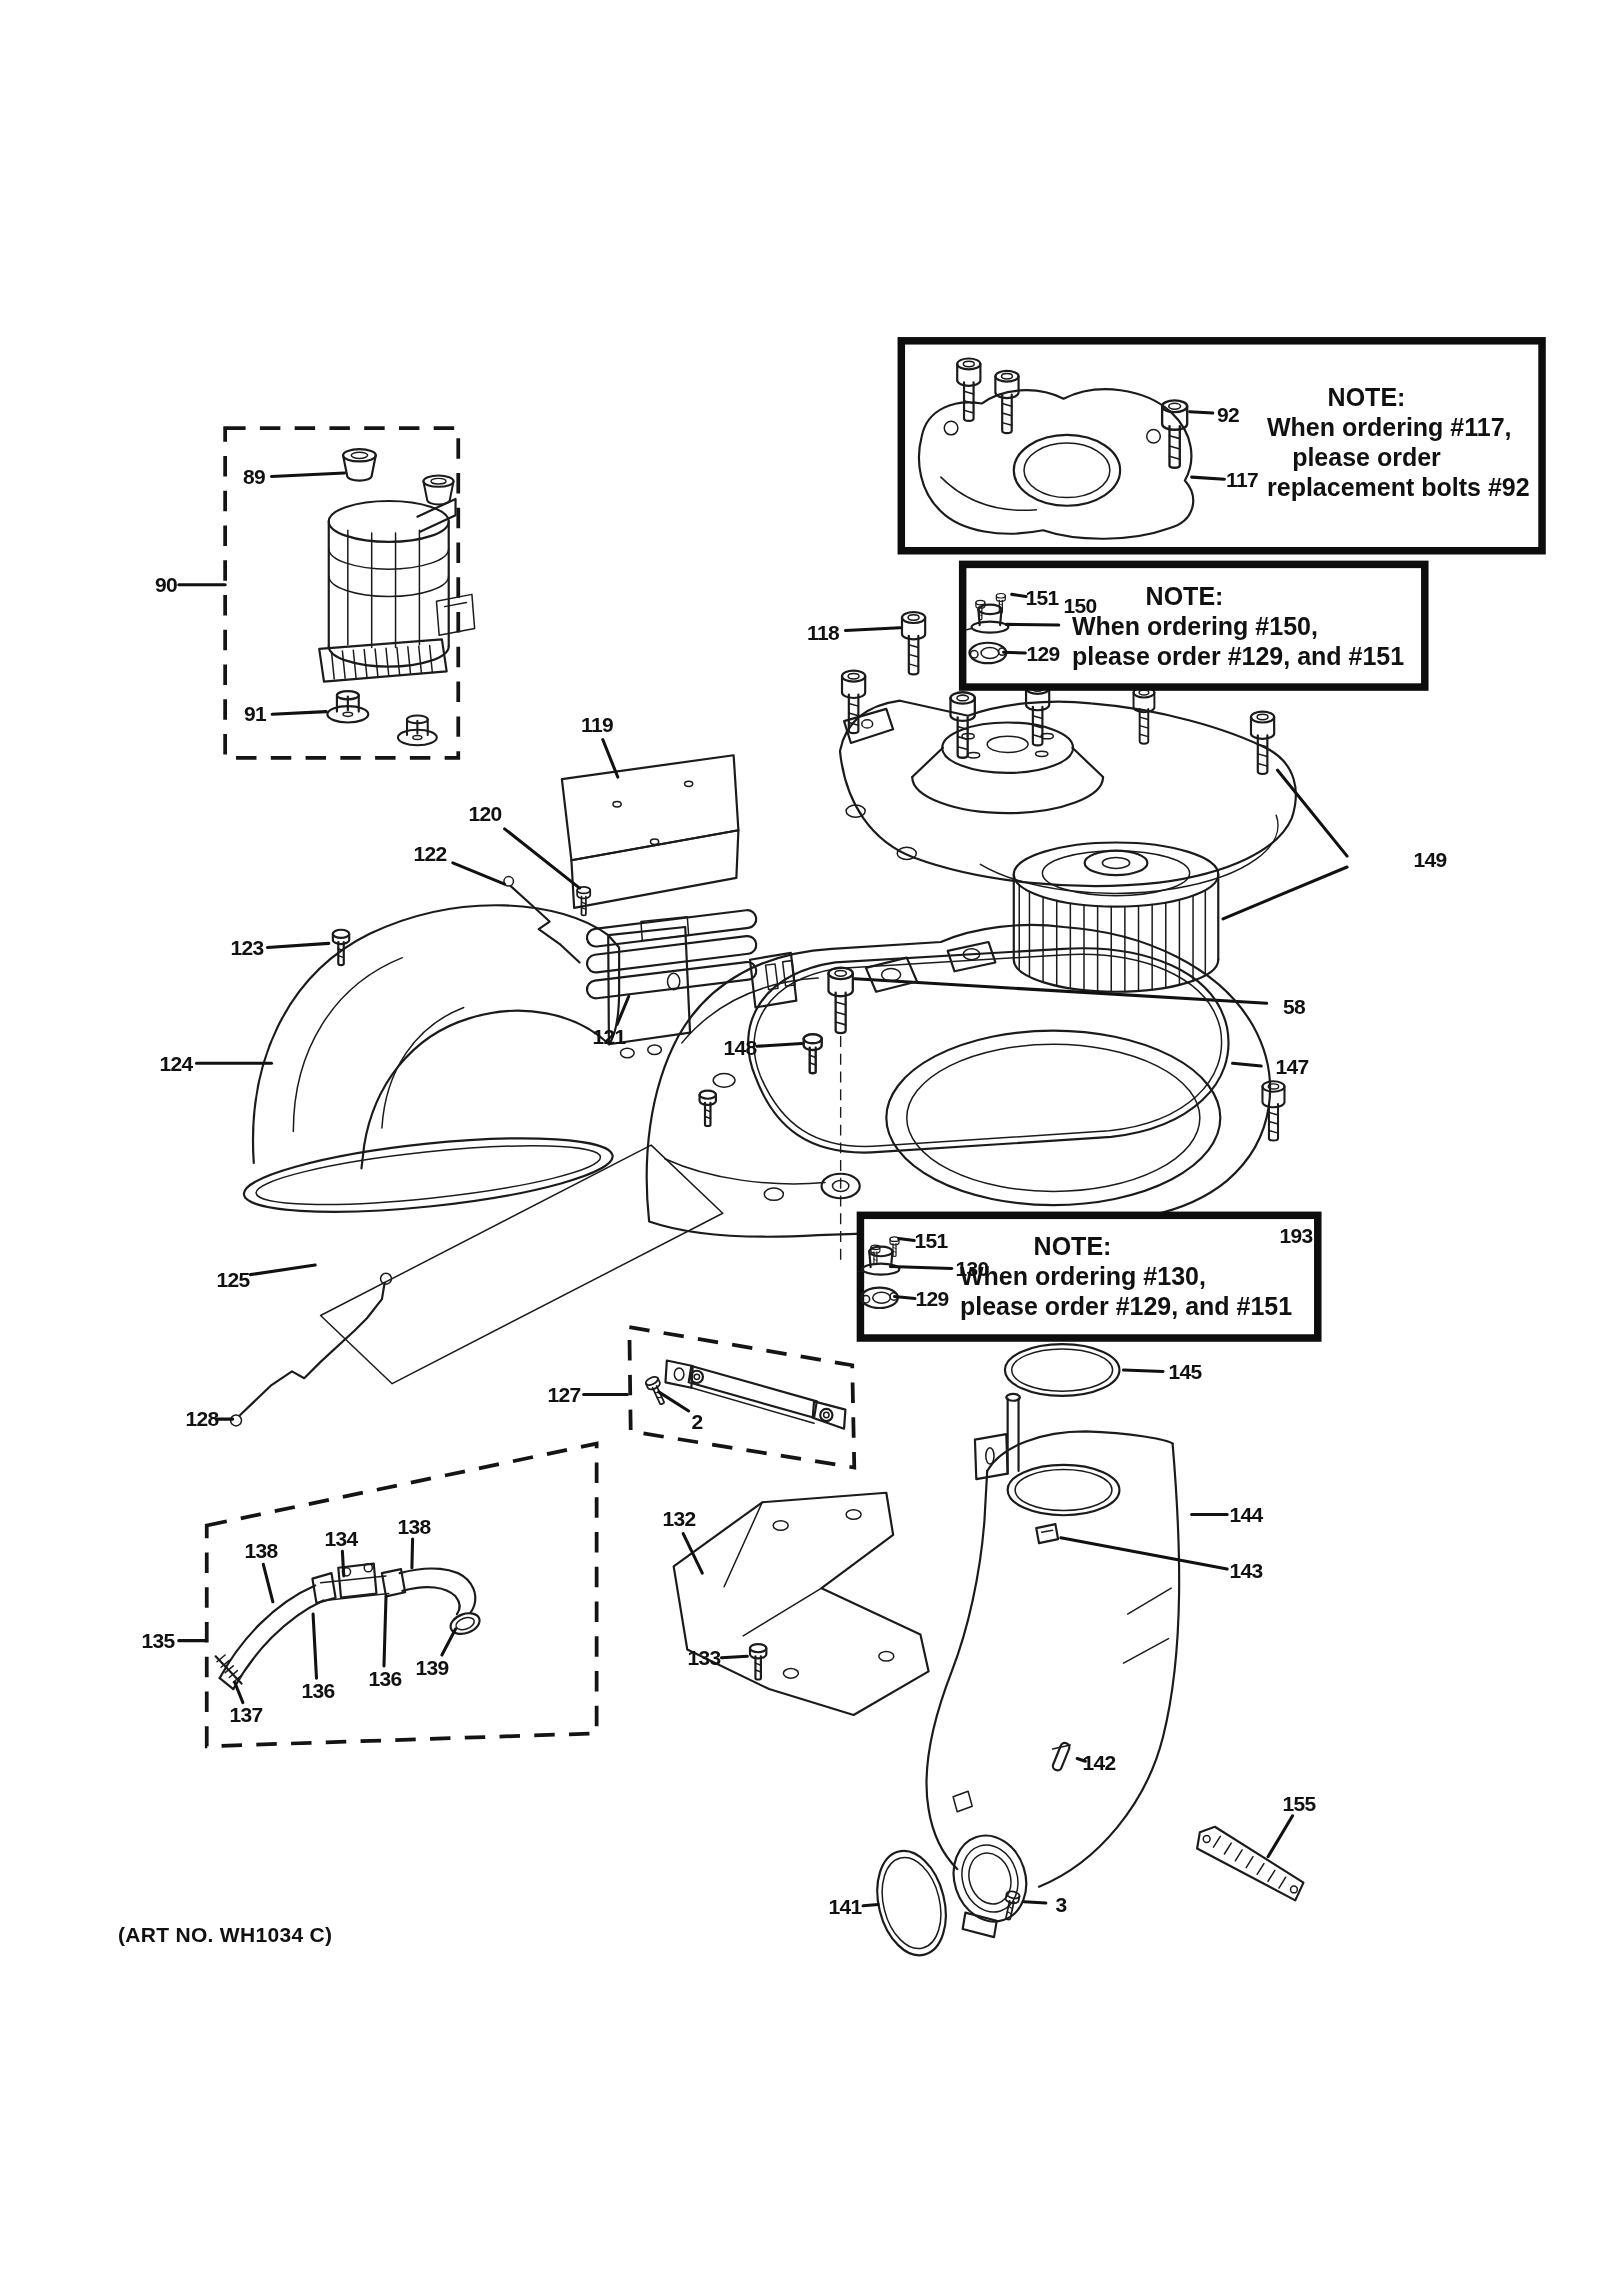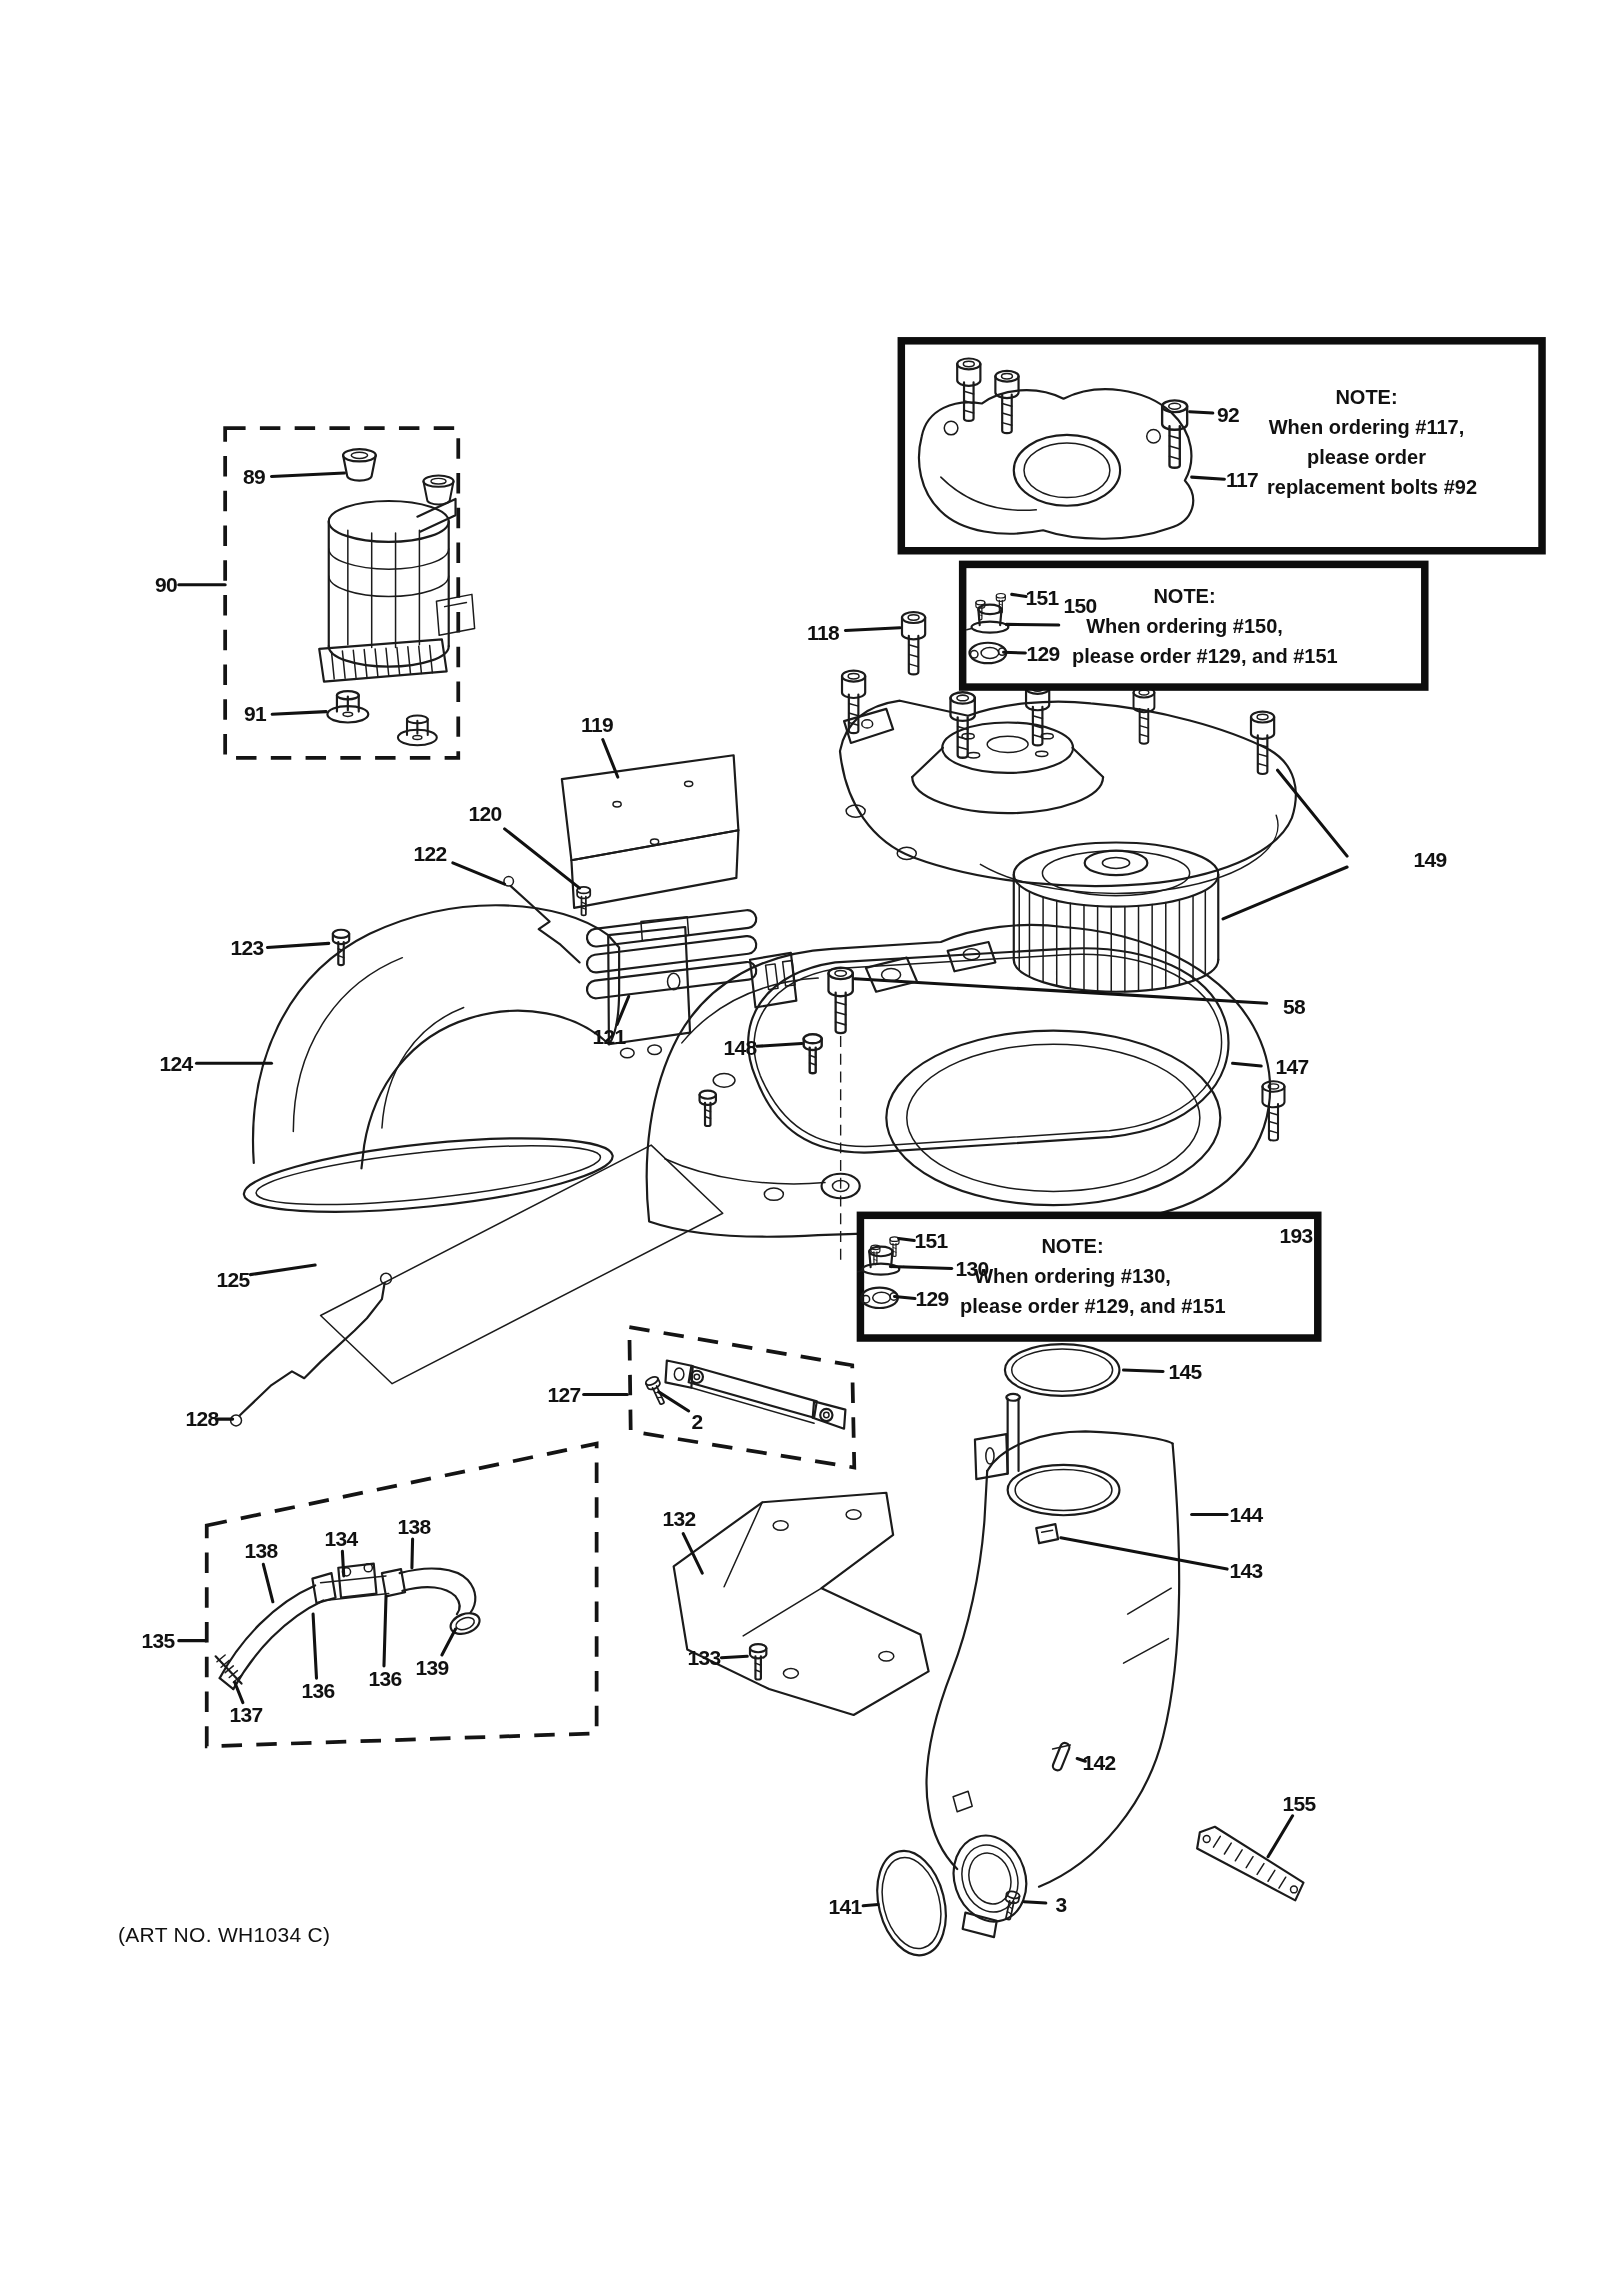--- a/index.html
+++ b/index.html
@@ -8,22 +8,22 @@
   svg.art{position:absolute;left:0;top:0;width:1622px;height:2295px;}
   .ln{stroke:#1b1b1b;stroke-width:3.2;fill:none;stroke-linecap:round;stroke-linejoin:round;}
   .fine{stroke:#1b1b1b;stroke-width:2.2;fill:none;stroke-linecap:round;stroke-linejoin:round;}
   .leader{stroke:#111;stroke-width:4.5;fill:none;stroke-linecap:round;}
   .bxr{stroke:#0d0d0d;stroke-width:11;fill:#fff;}
   .dashbox{stroke:#141414;stroke-width:5.5;fill:none;stroke-dasharray:30 21;}
   .cline{stroke:#1b1b1b;stroke-width:2;fill:none;stroke-dasharray:16 10;}
   .callout{position:absolute;transform:translate(-50%,-50%);
            font-weight:700;font-size:21px;letter-spacing:-0.7px;white-space:nowrap;}
   .note-text{position:absolute;text-align:center;font-weight:700;
-             font-size:20px;line-height:30px;white-space:nowrap;}
-  .artno{position:absolute;left:118px;top:1923px;font-weight:400;font-size:21px;letter-spacing:0.3px;}
+             font-size:25px;line-height:30px;white-space:nowrap;}
+  .artno{position:absolute;left:118px;top:1923px;font-weight:700;font-size:21px;letter-spacing:0.3px;}
 </style>
 </head>
 <body>
 
 <div class="page">
 
 <svg class="art" viewBox="0 0 2379 3367">
   <defs>
     <g id="g-socket-screw">
       <ellipse cx="0" cy="0" rx="17" ry="8" class="ln"></ellipse>

